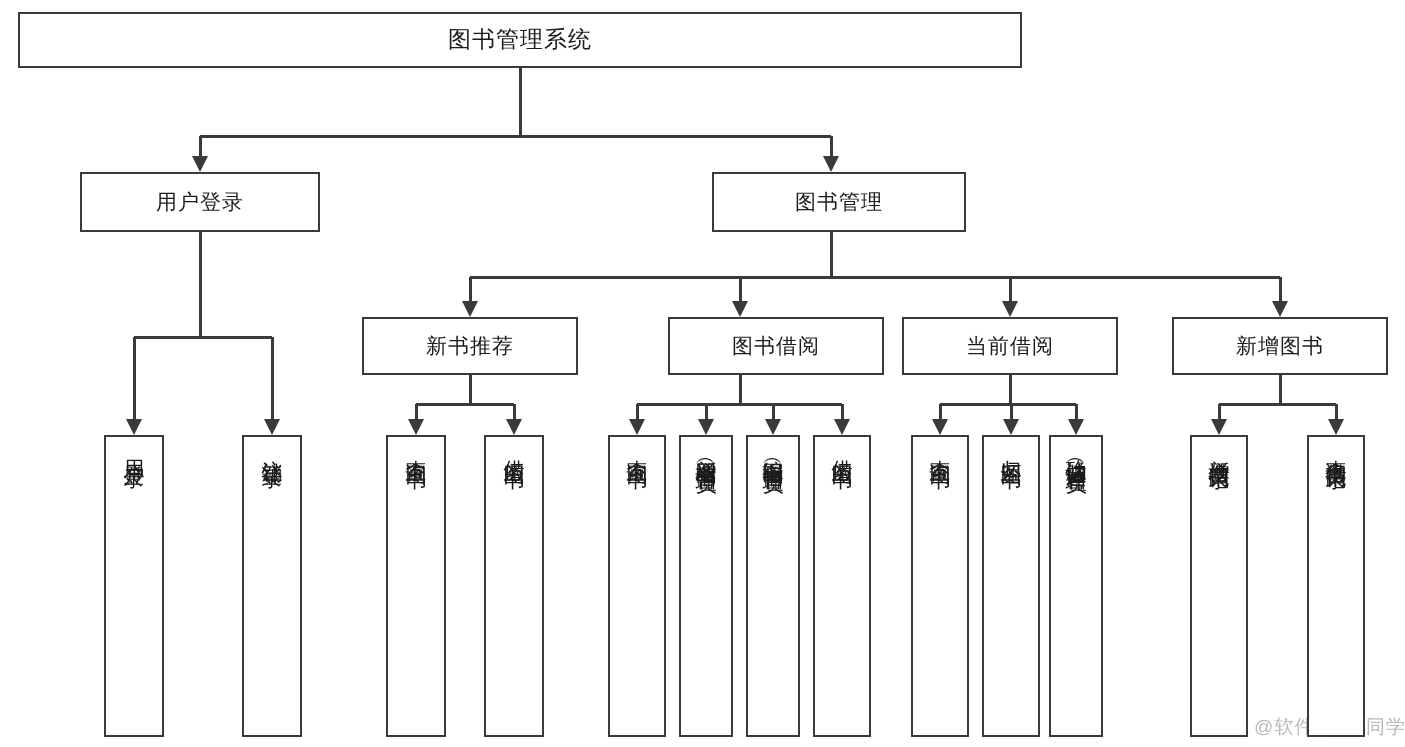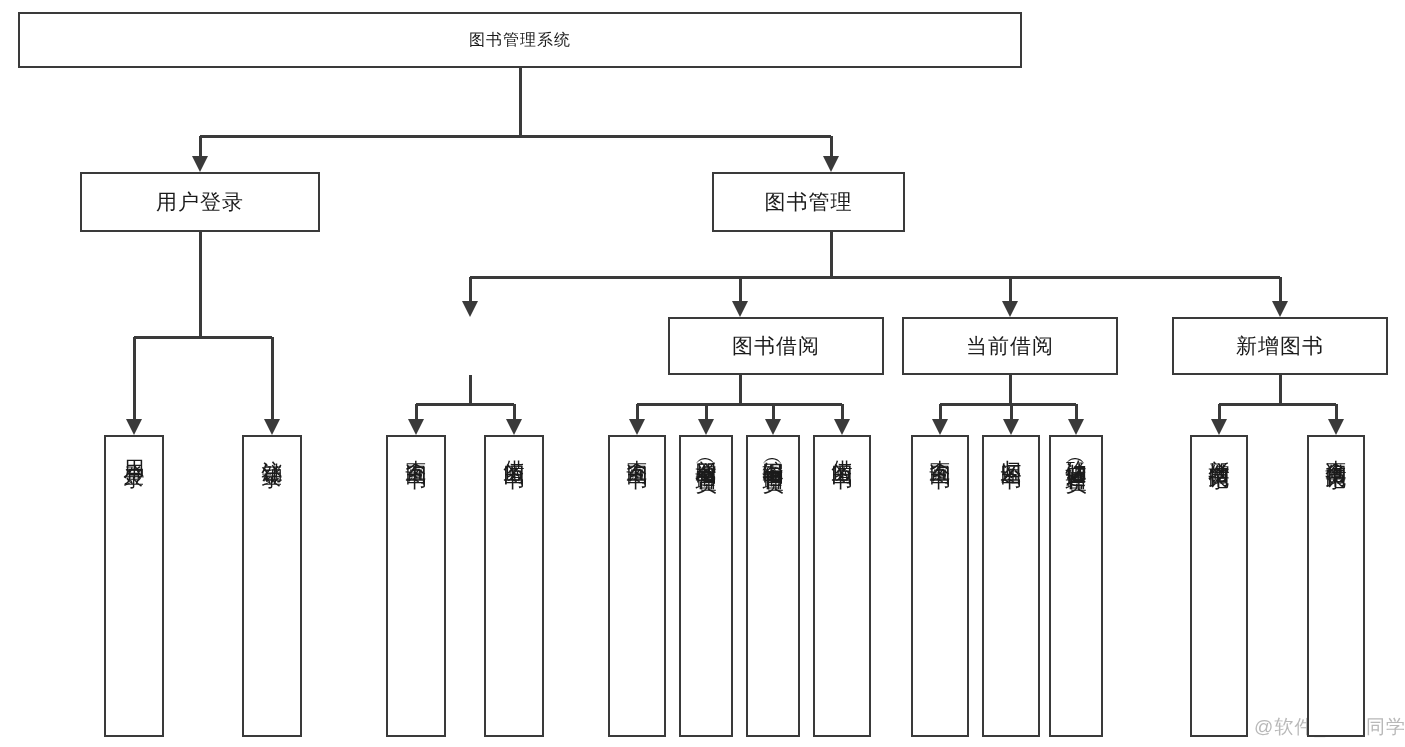--- a/index.html
+++ b/index.html
@@ -24,21 +24,21 @@
     display:flex;
     align-items:center;
     justify-content:center;
     text-align:center;
   }
   .node.h{                      
     font-size:21px;
     letter-spacing:1px;
     line-height:1.2;
   }
-  .node.root{ font-size:16px; }
+  .node.root{ font-size:23px; }
   .node.v{                      
     font-size:21px;
     padding:6px 0;
     align-items:flex-start;
   }
   .vtext{
     writing-mode:vertical-rl;
     text-orientation:upright;
     letter-spacing:3px;
     line-height:1.05;
@@ -78,22 +78,25 @@
 
 <div id="canvas">
 
   <div id="watermark" style="left: 1190px; top: 714px;">CSDN @软件_小贺同学</div>
 <div class="node h root" style="left: 18px; top: 12px; width: 1004px; height: 56px;">
       <span>图书管理系统</span>
     </div>
     <div class="node h" style="left: 80px; top: 172px; width: 240px; height: 60px;">
       <span>用户登录</span>
     </div>
-    <div class="node h" style="left: 712px; top: 172px; width: 193px; height: 60px;">
+    <div class="node h" style="left: 712px; top: 172px; width: 254px; height: 60px;">
       <span>图书管理</span>
+    </div>
+    <div class="node h" style="left: 362px; top: 317px; width: 216px; height: 58px;">
+      <span>新书推荐</span>
     </div>
     <div class="node h" style="left: 632px; top: 317px; width: 216px; height: 58px; margin-left: 36px;">
       <span>图书借阅</span>
     </div>
     <div class="node h" style="left: 902px; top: 317px; width: 216px; height: 58px; align-items: center;">
       <span>当前借阅</span>
     </div>
     <div class="node h" style="left: 1172px; top: 317px; width: 216px; height: 58px;">
       <span>新增图书</span>
     </div>

